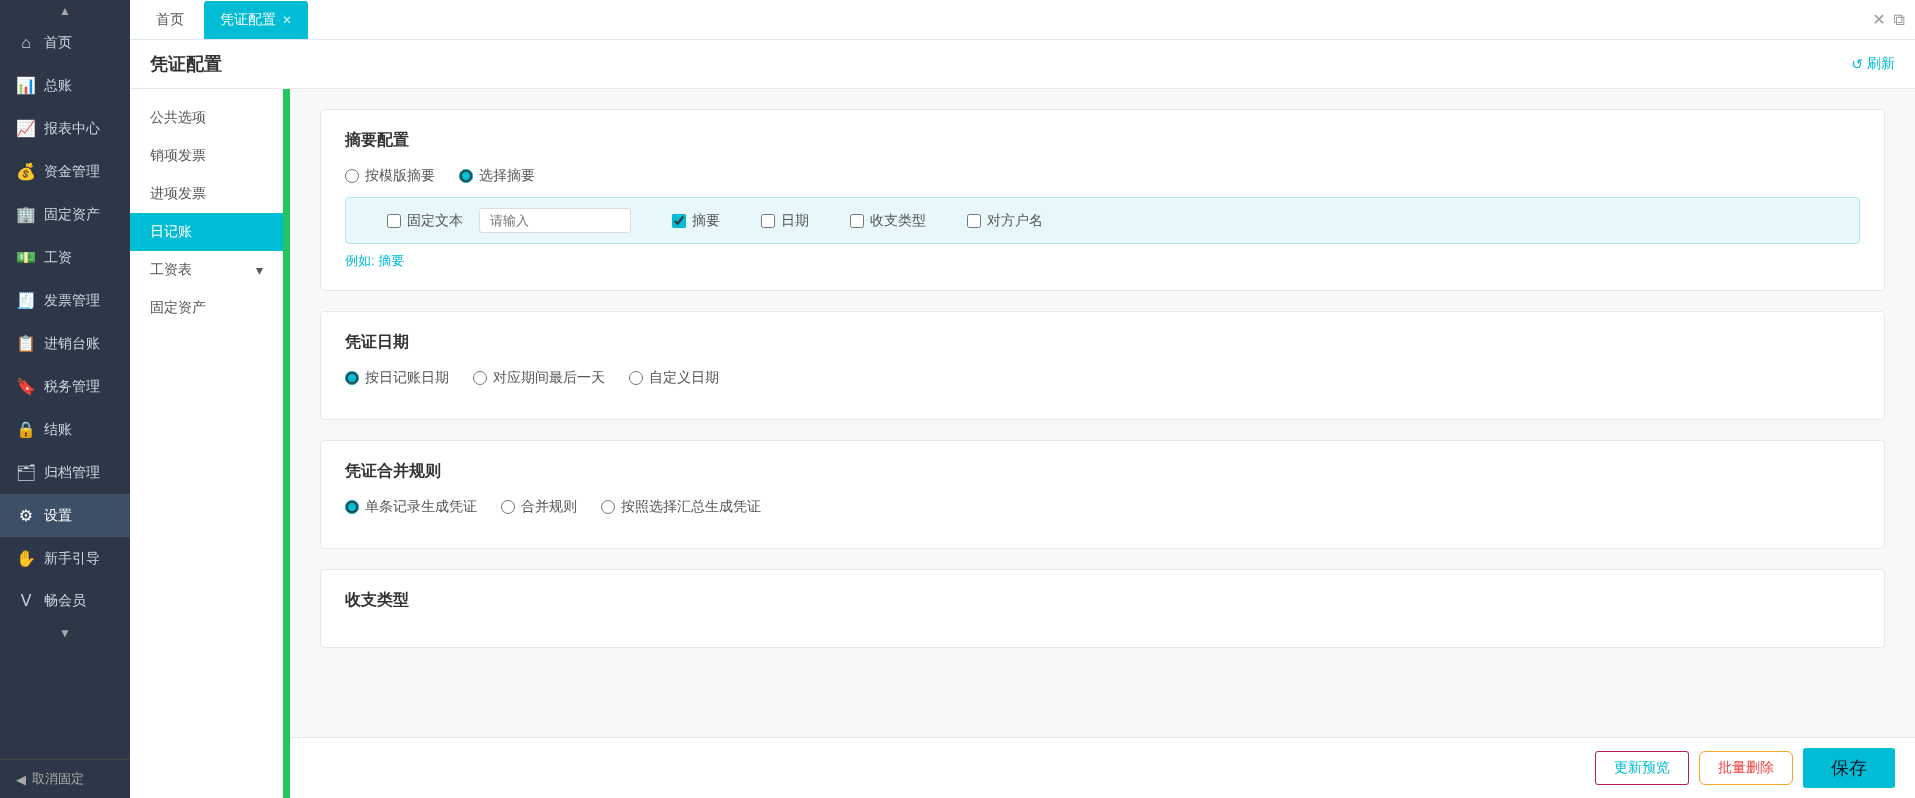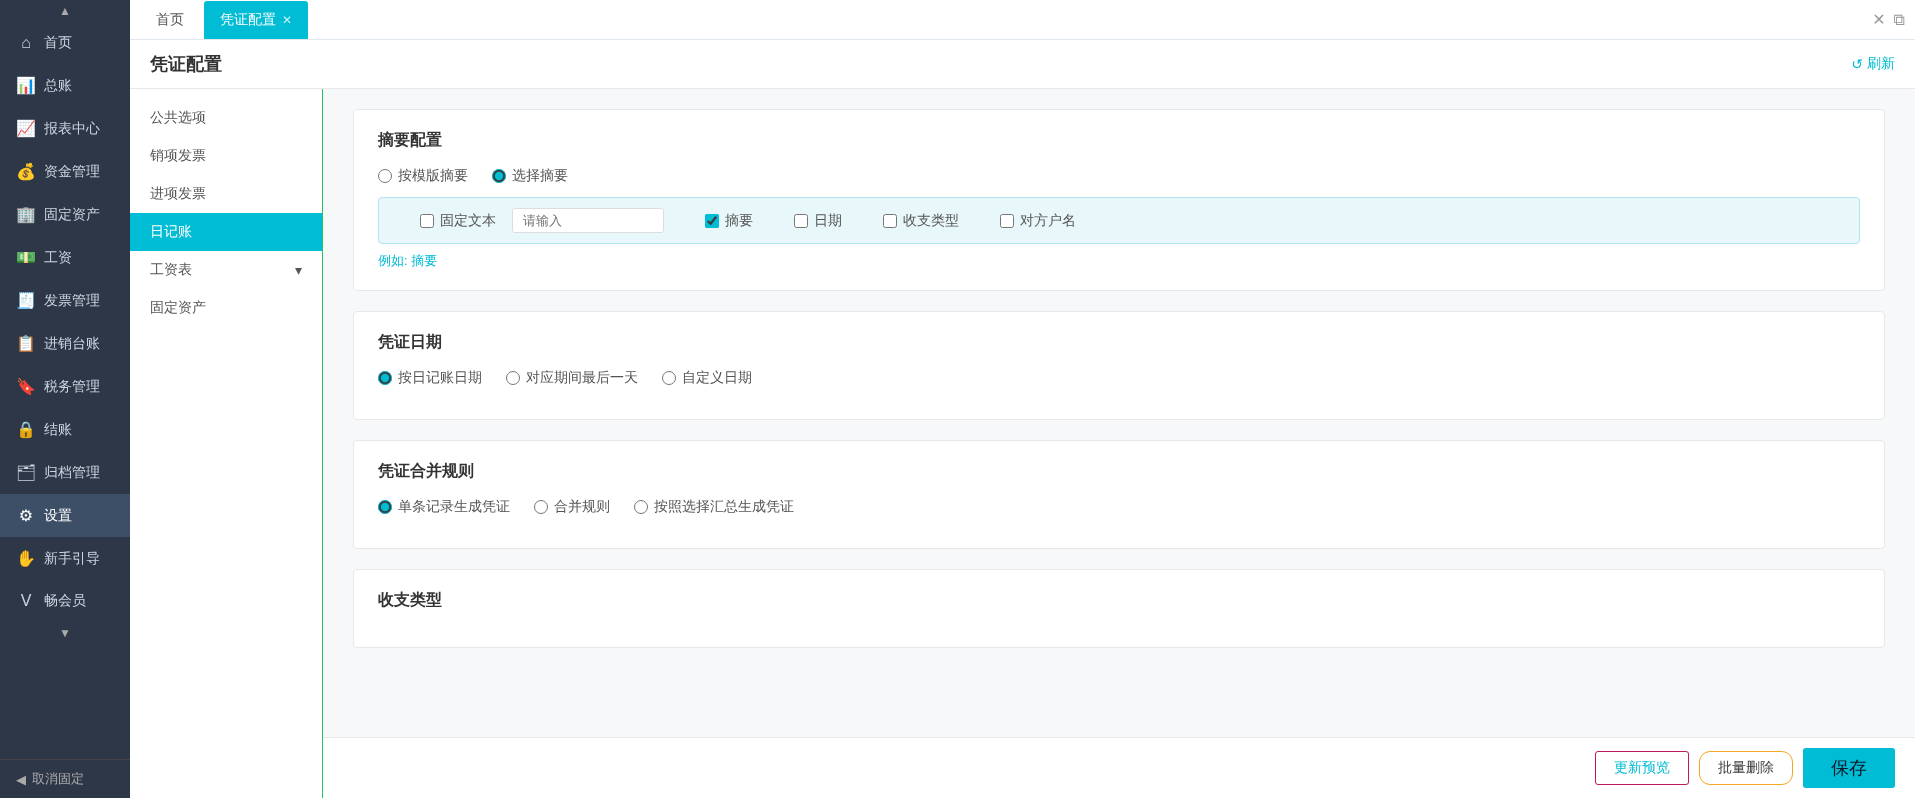--- a/index.html
+++ b/index.html
@@ -121,23 +121,23 @@
 
     
     .content-area {
       display: flex;
       flex: 1;
       overflow: hidden;
     }
 
     
     .left-nav {
-      width: 193px;
-      background: #fff;
-      border-right: 1px solid #22c55e;
+      width: 160px;
+      background: #fff;
+      border-right: 7px solid #22c55e;
       padding: 10px 0;
       flex-shrink: 0;
     }
     .left-nav-item {
       padding: 10px 20px;
       cursor: pointer;
       color: #555;
       font-size: 14px;
       display: flex;
       align-items: center;
@@ -249,23 +249,23 @@
       border: 1px solid #be185d;
       border-radius: 3px;
       background: #fff;
       color: #00bcd4;
       cursor: pointer;
       font-size: 14px;
     }
     .btn-danger-outline {
       padding: 7px 18px;
       border: 1px solid #f5a623;
-      border-radius: 11px;
-      background: #fff;
-      color: #404040;
+      border-radius: 6px;
+      background: #fff;
+      color: #ef4444;
       cursor: pointer;
       font-size: 14px;
     }
     .btn-primary {
       padding: 8px 28px;
       border: none;
       border-radius: 3px;
       background: #00bcd4;
       color: #0f172a;
       cursor: pointer;

